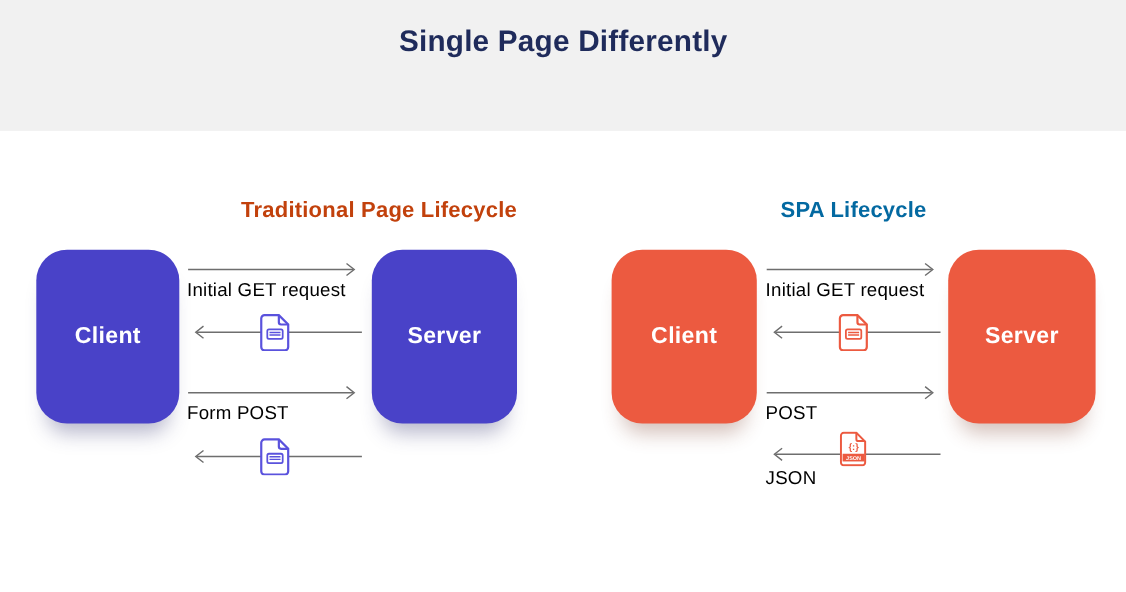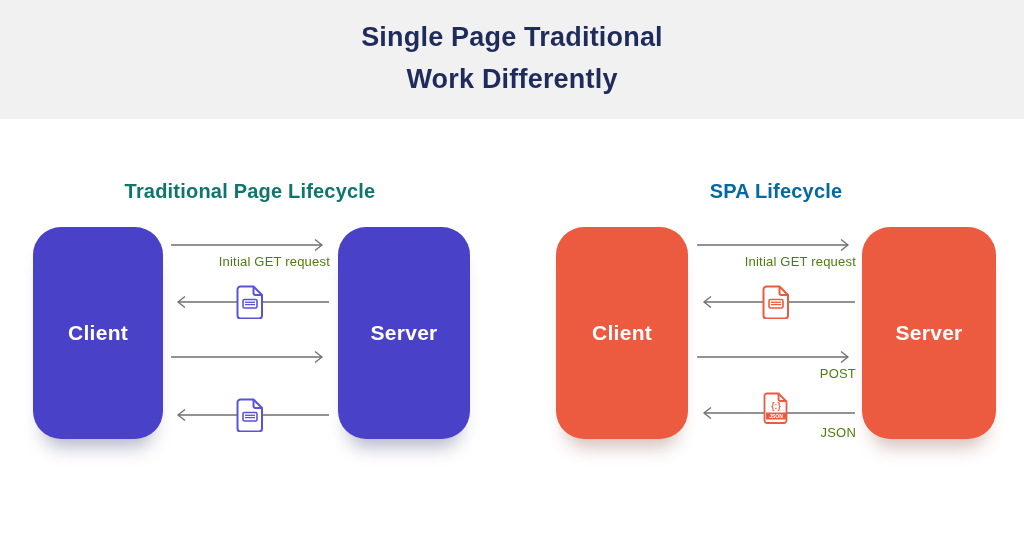--- a/index.html
+++ b/index.html
@@ -31,26 +31,26 @@
   }
   .diagram-title {
     position: absolute;
     top: 180px;
     font-size: 20px;
     font-weight: bold;
     text-align: center;
     width: 440px;
     letter-spacing: .2px;
   }
-  .diagram-title.indigo-text { color: #0f766e; left: 30px; }
+  .diagram-title.indigo-text { color: #c2410c; left: 30px; text-align: right; }
   .diagram-title.coral-text  { color: #0369a1; left: 556px; }
   .node-box {
     position: absolute;
     top: 227px;
-    height: 212px;
+    height: 158px;
     border-radius: 28px;
     display: flex;
     align-items: center;
     justify-content: center;
     color: #ffffff;
     font-size: 21px;
     font-weight: bold;
     letter-spacing: .3px;
   }
   .node-box.indigo {
@@ -58,36 +58,35 @@
     box-shadow: 0 18px 18px -10px rgba(50,50,110,.35);
   }
   .node-box.coral {
     background: #ec5a40;
     box-shadow: 0 18px 18px -10px rgba(120,60,40,.32);
   }
   .arrow-row { position: absolute; width: 160px; height: 16px; }
   .flow-label {
     position: absolute;
     width: 160px;
-    text-align: right;
-    font-size: 13px;
-    color: #4d7c0f;
+    text-align: left;
+    font-size: 17px;
+    color: #000000;
     letter-spacing: .2px;
   }
   .mid-icon { position: absolute; }
 </style>
 </head>
 <body>
 
 <div class="canvas">
 
   <div class="header-band"></div>
   <div class="main-title">
-    <div>Single Page Traditional</div>
-    <div>Work Differently</div>
+    <div>Single Page Differently</div>
   </div>
 
   <div class="diagram-title indigo-text">Traditional Page Lifecycle</div>
 
   <div class="node-box indigo" style="left:33px; width:130px;">
     <span>Client</span>
   </div>
   <div class="node-box indigo" style="left:338px; width:132px;">
     <span>Server</span>
   </div>
@@ -115,20 +114,21 @@
       <line x1="9" y1="19.6" x2="19" y2="19.6" stroke="#5a52dd" stroke-width="1.3"></line>
     </svg>
   </div>
 
   <div class="arrow-row" style="left:170px; top:349px;">
     <svg width="160" height="16" viewBox="0 0 160 16">
       <line x1="1" y1="8" x2="151" y2="8" stroke="#6e6e6e" stroke-width="1.3"></line>
       <polyline points="145,2.5 152,8 145,13.5" fill="none" stroke="#6e6e6e" stroke-width="1.3"></polyline>
     </svg>
   </div>
+  <div class="flow-label" style="left:170px; top:366px;">Form POST</div>
 
   <div class="arrow-row" style="left:170px; top:407px;">
     <svg width="160" height="16" viewBox="0 0 160 16">
       <line x1="9" y1="8" x2="159" y2="8" stroke="#6e6e6e" stroke-width="1.3"></line>
       <polyline points="15,2.5 8,8 15,13.5" fill="none" stroke="#6e6e6e" stroke-width="1.3"></polyline>
     </svg>
   </div>
   <div class="mid-icon" style="left:236px; top:398px;">
     <svg width="28" height="34" viewBox="0 0 28 34">
       <path d="M4.5 1.5 h13 l8.5 8.5 v20.5 a3 3 0 0 1 -3 3 h-18.5 a3 3 0 0 1 -3 -3 v-26 a3 3 0 0 1 3 -3 z" fill="#ffffff" stroke="#5a52dd" stroke-width="2"></path>

